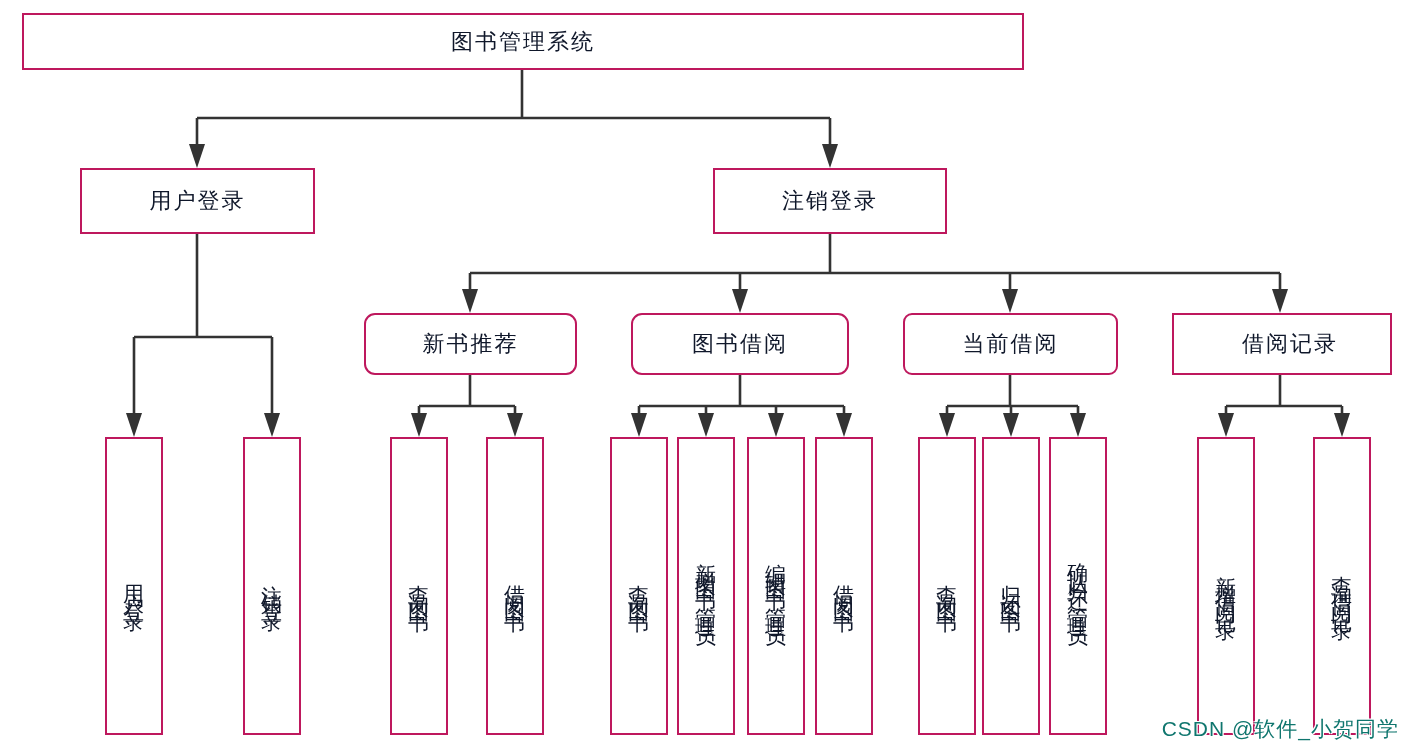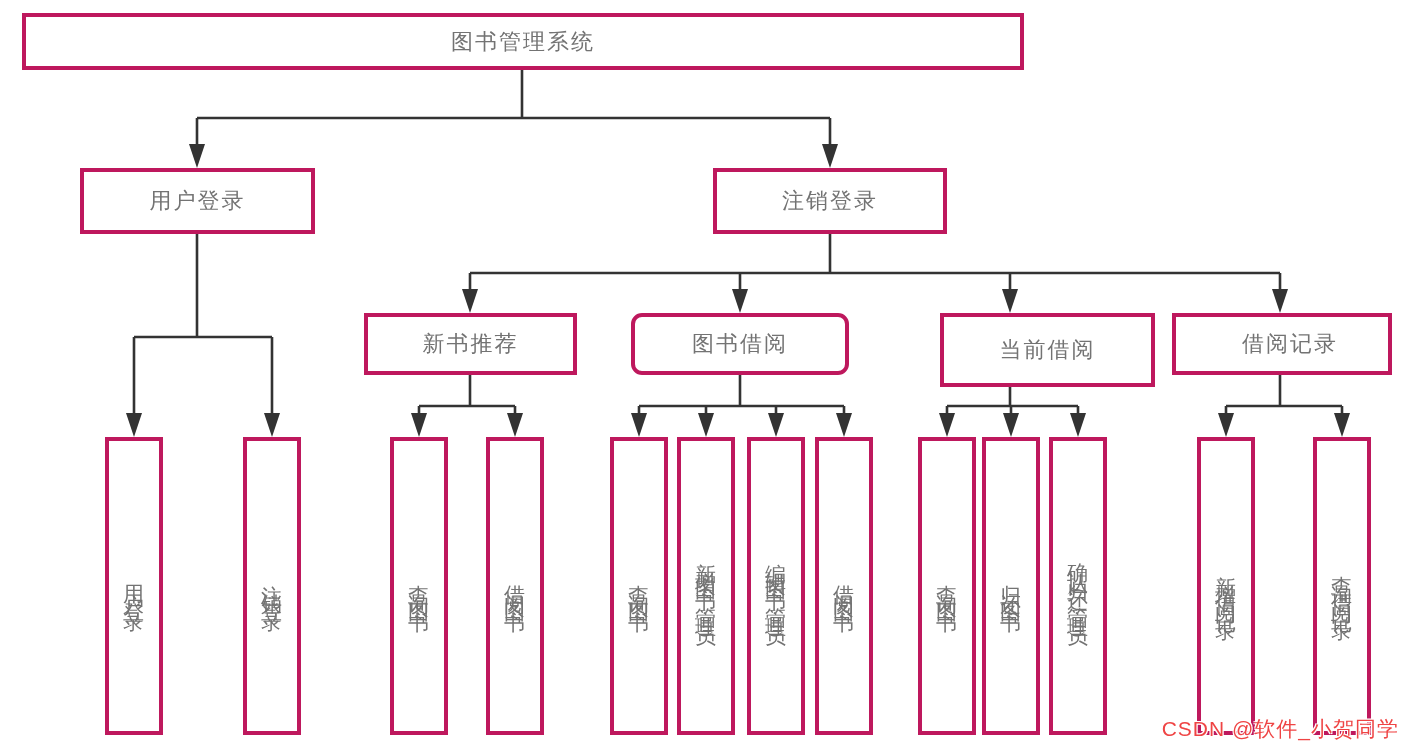--- a/index.html
+++ b/index.html
@@ -14,22 +14,22 @@
   }
   svg.connectors {
     position: absolute;
     left: 0; top: 0;
     width: 1405px; height: 747px;
     pointer-events: none;
   }
   .node {
     position: absolute;
     background: #ffffff;
-    border: 4px solid #be185d;
-    color: #737373;
+    border: 2px solid #be185d;
+    color: #0f172a;
     display: flex;
     align-items: center;
     justify-content: center;
     text-align: center;
   }
   .h-node {
     font-size: 22px;
     letter-spacing: 2px;
     line-height: 1;
   }
@@ -38,21 +38,21 @@
     text-orientation: mixed;
     font-size: 21px;
     letter-spacing: 9px;
     line-height: 1;
   }
   .watermark {
     position: absolute;
     right: 6px;
     bottom: 4px;
     font-size: 21px;
-    color: #ef4444;
+    color: #0f766e;
     letter-spacing: 1px;
     text-shadow: 1px 1px 0 #ffffff, -1px -1px 0 #ffffff, 1px -1px 0 #ffffff, -1px 1px 0 #ffffff;
     z-index: 10;
     white-space: nowrap;
   }
 </style>
 </head>
 <body>
 
 <div class="canvas">
@@ -87,23 +87,23 @@
       <polygon points="1218,413 1234,413 1226,437"></polygon>
       <polygon points="1334,413 1350,413 1342,437"></polygon>
     </g>
   </svg>
 
   <div class="node h-node" style="left:22px; top:13px; width:1002px; height:57px;">图书管理系统</div>
 
   <div class="node h-node" style="left:80px; top:168px; width:235px; height:66px;">用户登录</div>
   <div class="node h-node" style="left:713px; top:168px; width:234px; height:66px;">注销登录</div>
 
-  <div class="node h-node" style="left:364px; top:313px; width:213px; height:62px;">新书推荐</div>
+  <div class="node h-node" style="left:364px; top:313px; width:213px; height:62px;border-radius:11px;">新书推荐</div>
   <div class="node h-node" style="left:631px; top:313px; width:218px; height:62px;border-radius:11px;">图书借阅</div>
-  <div class="node h-node" style="left:940px; top:313px; width:215px; height:74px;">当前借阅</div>
+  <div class="node h-node" style="left:903px; top:313px; width:215px; height:62px;border-radius:9px;">当前借阅</div>
   <div class="node h-node" style="left:1172px; top:313px; width:220px; height:62px;padding-left:16px;">借阅记录</div>
 
   <div class="node v-node" style="left:105px; top:437px; width:58px; height:298px;">用户登录</div>
   <div class="node v-node" style="left:243px; top:437px; width:58px; height:298px;">注销登录</div>
 
   <div class="node v-node" style="left:390px; top:437px; width:58px; height:298px;">查询图书</div>
   <div class="node v-node" style="left:486px; top:437px; width:58px; height:298px;">借阅图书</div>
 
   <div class="node v-node" style="left:610px; top:437px; width:58px; height:298px;">查询图书</div>
   <div class="node v-node" style="left:677px; top:437px; width:58px; height:298px;">新增图书（管理员）</div>

